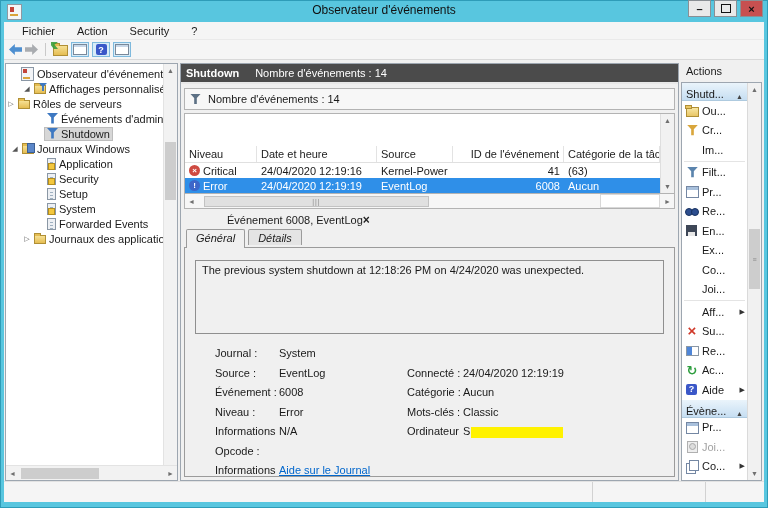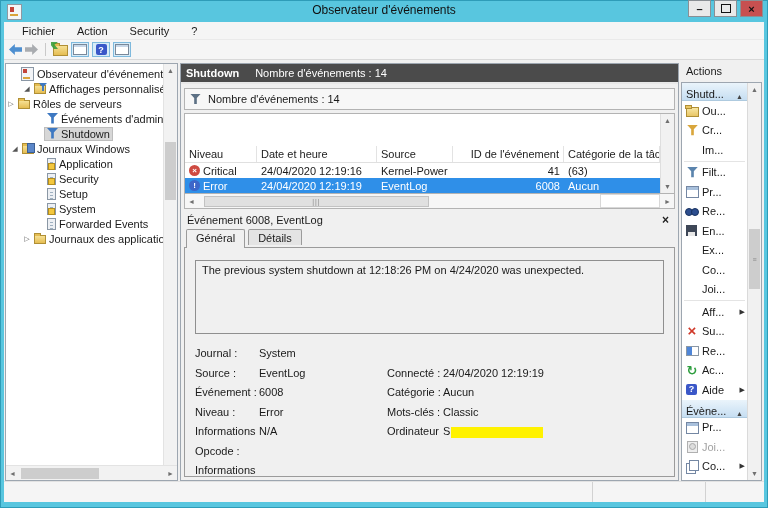--- a/index.html
+++ b/index.html
@@ -86,29 +86,29 @@
   .lv-critical{background:#ce4a41;}
   .lv-error{background:#3d66c9;}
   .t-vscroll{width:13px;flex:none;background:#f1f1f1;border-left:1px solid #dedede;display:flex;flex-direction:column;justify-content:space-between;}
   .hscroll{margin:0 3px;height:14px;border:1px solid #b3b3b3;border-top:none;background:#f6f6f6;display:flex;align-items:center;flex:none;}
   .hscroll .thumb{width:46%;height:11px;background:#e0e0e0;border:1px solid #c2c2c2;margin-left:6px;display:flex;align-items:center;justify-content:center;color:#8a8a8a;font-size:7px;letter-spacing:1px;box-sizing:border-box;}
   .hscroll .gap{flex:1;}
   .hscroll .page{width:58px;height:12px;background:#fff;border:1px solid #d8d8d8;margin-right:1px;}
 
   
   .details{flex:1;display:flex;flex-direction:column;margin:2px 3px 3px;min-height:0;}
-  .d-head{height:18px;display:flex;align-items:center;justify-content:space-between;padding:0 6px 0 3px;flex:none;}
+  .d-head{height:18px;display:flex;align-items:center;padding:0 6px 0 3px;flex:none;margin-left:40px;}
   .d-close{font-weight:bold;font-size:12px;color:#222;line-height:12px;}
-  .d-tabs{display:flex;height:18px;padding-left:2px;flex:none;position:relative;z-index:2;}
+  .d-tabs{display:flex;height:18px;padding-left:2px;flex:none;position:relative;z-index:2;font-style:italic;}
   .tab{padding:2px 9px 0;border:1px solid #9b9b9b;border-bottom:none;background:#e4e4e4;margin-right:3px;border-radius:2px 2px 0 0;height:16px;box-sizing:border-box;}
   .tab.active{background:#f0f0f0;height:19px;margin-bottom:-1px;}
   .d-body{flex:1;border:1px solid #9b9b9b;background:#f0f0f0;padding:12px 10px 6px;min-height:0;position:relative;}
   .msgbox{height:74px;border:1px solid #8f8f8f;padding:3px 6px;box-sizing:border-box;}
   .fields{margin-top:10px;}
-  .frow{display:grid;grid-template-columns:64px 128px 56px 1fr;line-height:19.5px;height:19.5px;}
+  .frow{display:grid;grid-template-columns:64px 128px 56px 1fr;line-height:19.5px;height:19.5px;margin-left:20px;}
   .frow span{overflow:hidden;white-space:nowrap;}
   .link{color:#0066CC;text-decoration:underline;}
   .redact{display:inline-block;width:92px;height:11px;background:#FFF200;vertical-align:middle;margin-left:1px;}
 
   
   .actions-pane{width:81px;flex:none;display:flex;flex-direction:column;margin-right:1px;}
   .a-title{height:17px;font-weight:normal;padding:2px 0 0 5px;flex:none;}
   .a-body{flex:1;display:flex;border:1px solid #9da6b0;background:#fff;min-height:0;overflow:hidden;}
   .a-list{flex:1;min-width:0;}
   .a-group-h{height:18px;background:linear-gradient(#eaf4fb,#c6def2);border-bottom:1px solid #aecadf;display:flex;align-items:flex-end;justify-content:space-between;padding:0 4px;box-sizing:border-box;}
@@ -394,20 +394,21 @@
                   <span>S<span class="redact"></span></span>
                 </div>
                 <div class="frow">
                   <span>Opcode :</span>
                   <span></span>
                   <span></span>
                   <span></span>
                 </div>
                 <div class="frow">
                   <span>Informations :</span>
+                  <span class="link">Aide sur le Journal</span>
                   <span></span>
                   <span></span>
                 </div>
               </div>
           </div>
         </div>
       </div>
 
       <div class="actions-pane">
         <div class="a-title">Actions</div>

